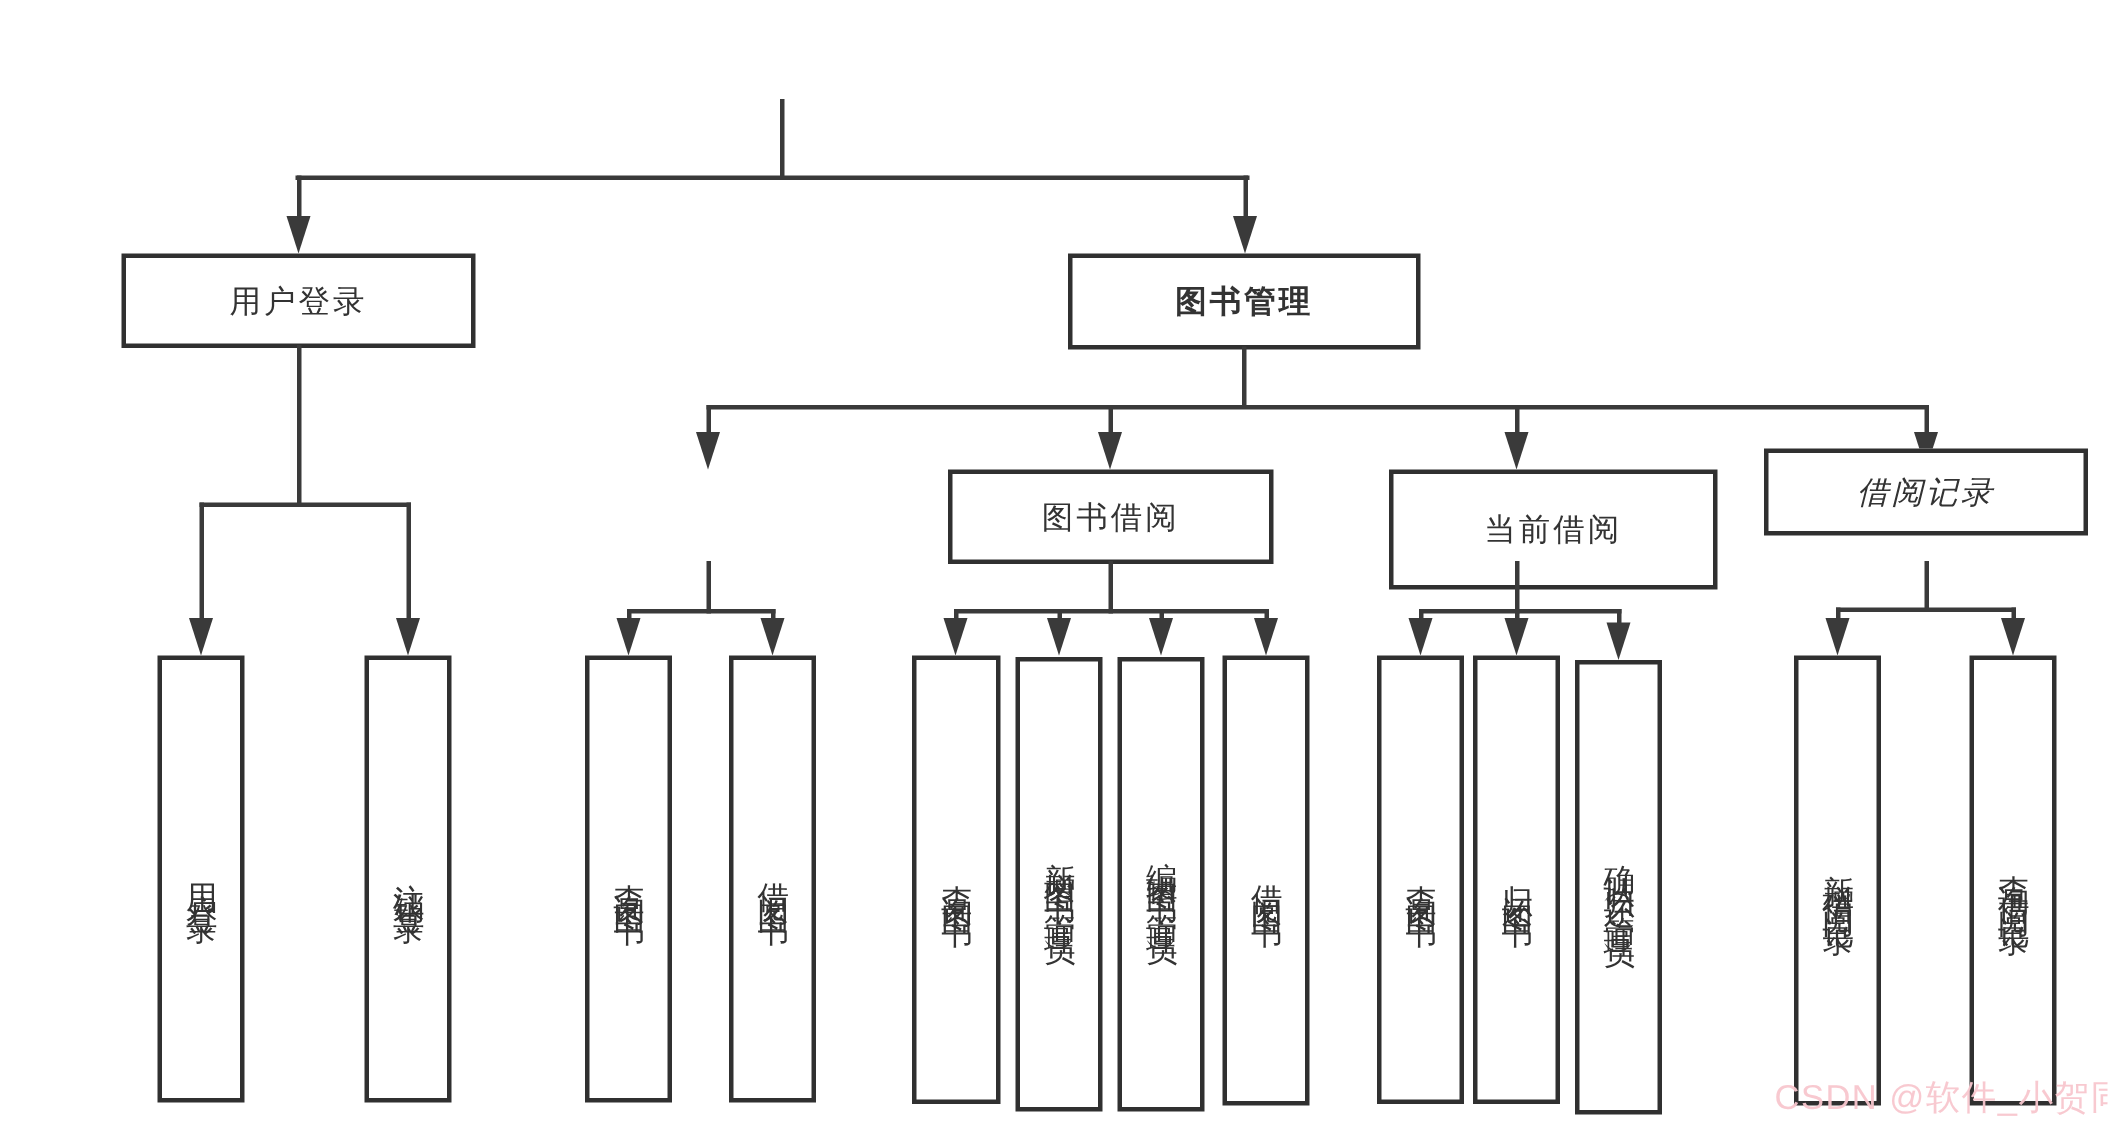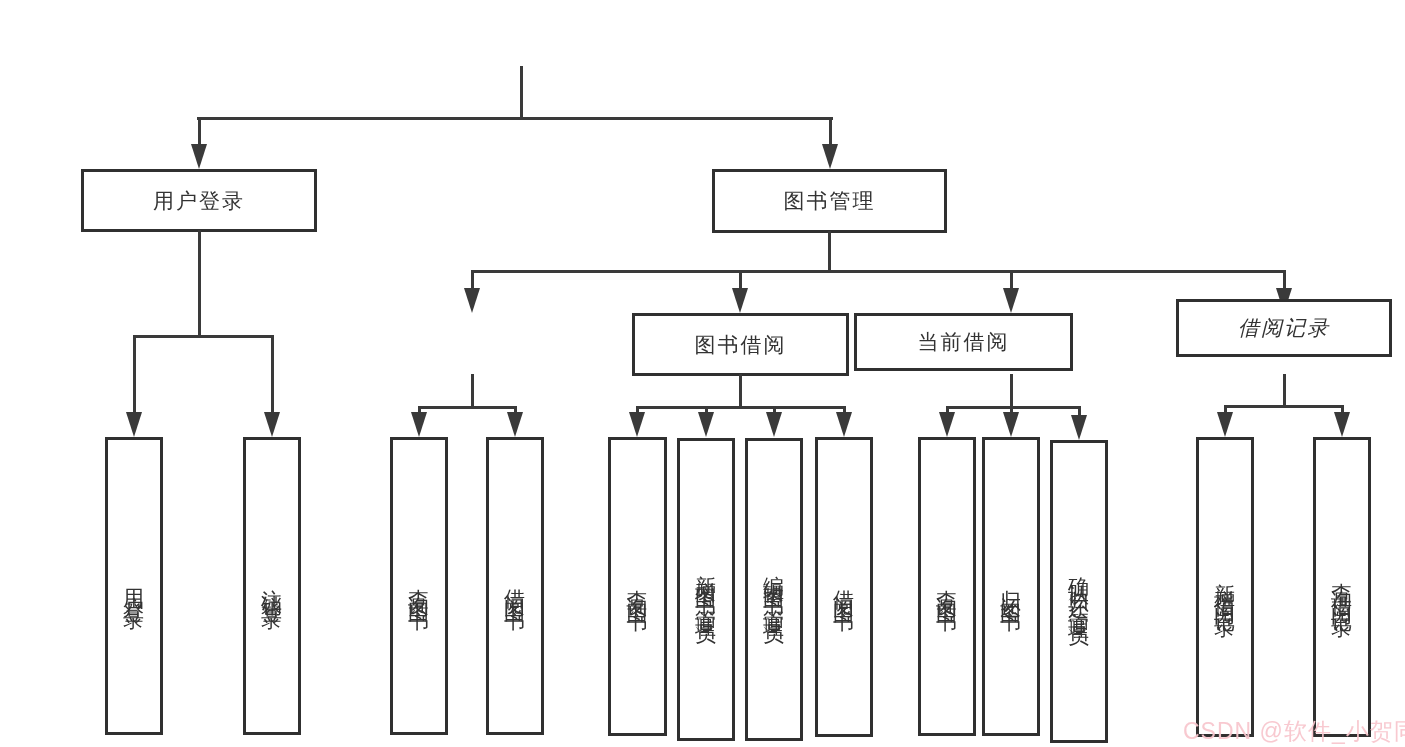--- a/index.html
+++ b/index.html
@@ -38,21 +38,21 @@
   <div class="vl" style="left:520px;top:66px;height:53px;"></div>
   <div class="hl" style="left:197px;top:117px;width:636px;"></div>
   <div class="vl" style="left:198px;top:117px;height:32px;"></div>
   <div class="arrow" style="left:191px;top:144px;"></div>
   <div class="vl" style="left:829px;top:117px;height:32px;"></div>
   <div class="arrow" style="left:822px;top:144px;"></div>
 
   <div class="box" style="left:81px;top:169px;width:236px;height:63px;">
     <span class="h-label">用户登录</span>
   </div>
-  <div class="box" style="left:712px;top:169px;width:235px;height:64px;">
+  <div class="box" style="left:712px;top:169px;width:235px;height:64px;font-weight:bold;">
     <span class="h-label">图书管理</span>
   </div>
 
   <div class="vl" style="left:198px;top:230px;height:107px;"></div>
   <div class="hl" style="left:133px;top:335px;width:141px;"></div>
   <div class="vl" style="left:133px;top:335px;height:82px;"></div>
   <div class="arrow" style="left:126px;top:412px;"></div>
   <div class="vl" style="left:271px;top:335px;height:82px;"></div>
   <div class="arrow" style="left:264px;top:412px;"></div>
 
@@ -63,21 +63,21 @@
   <div class="vl" style="left:739px;top:270px;height:22px;"></div>
   <div class="arrow" style="left:732px;top:288px;"></div>
   <div class="vl" style="left:1010px;top:270px;height:22px;"></div>
   <div class="arrow" style="left:1003px;top:288px;"></div>
   <div class="vl" style="left:1283px;top:270px;height:22px;"></div>
   <div class="arrow" style="left:1276px;top:288px;"></div>
 
   <div class="box" style="left:632px;top:313px;width:217px;height:63px;">
     <span class="h-label">图书借阅</span>
   </div>
-  <div class="box" style="left:854px;top:313px;width:219px;height:58px;font-family:Liberation Serif, serif;">
+  <div class="box" style="left:926px;top:313px;width:219px;height:80px;font-family:Liberation Serif, serif;">
     <span class="h-label">当前借阅</span>
   </div>
   <div class="box" style="left:1176px;top:299px;width:216px;height:58px;font-style:italic;">
     <span class="h-label">借阅记录</span>
   </div>
 
   <div class="vl" style="left:471px;top:374px;height:35px;"></div>
   <div class="hl" style="left:418px;top:406px;width:99px;"></div>
   <div class="vl" style="left:418px;top:406px;height:12px;"></div>
   <div class="arrow" style="left:411px;top:412px;"></div>

